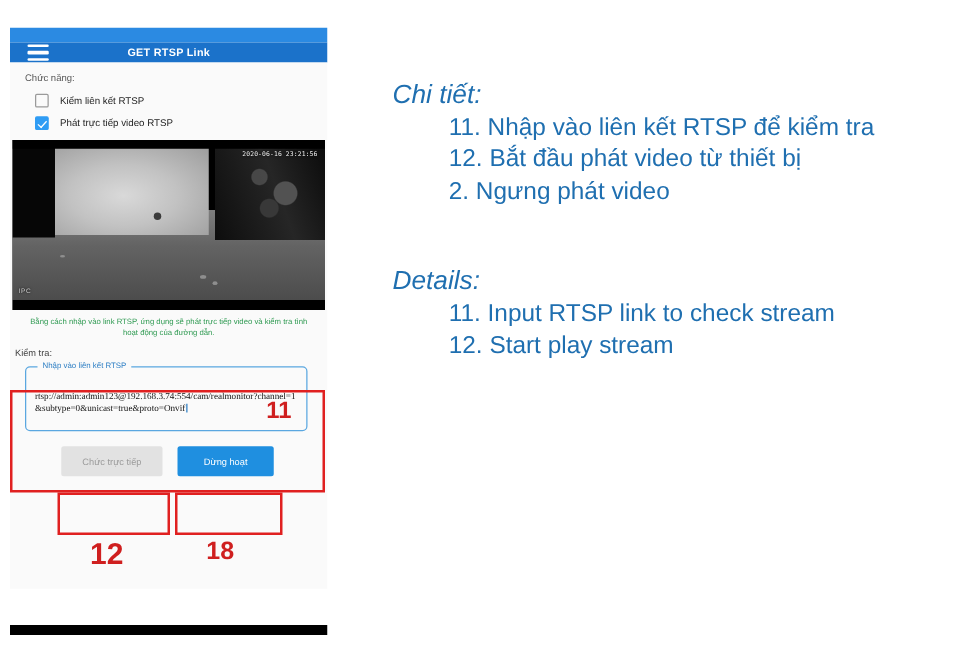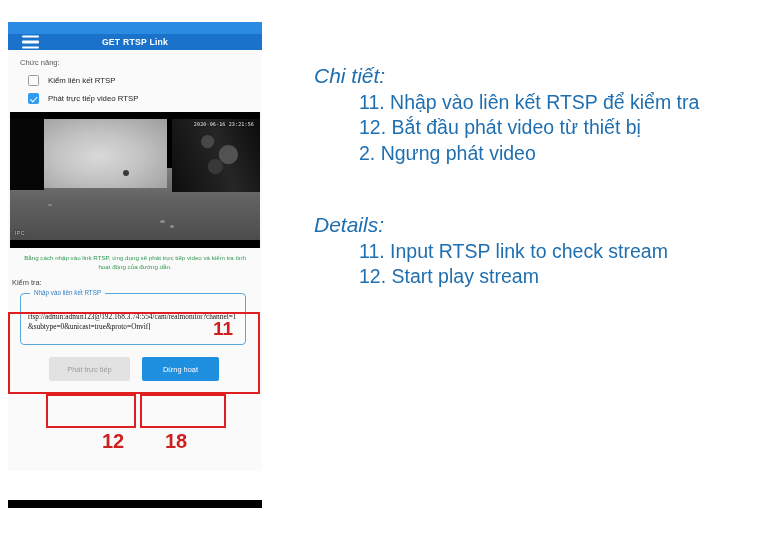--- a/index.html
+++ b/index.html
@@ -237,21 +237,21 @@
   #ann-12{left:46px; top:394px; width:90px;  height:34px;}
   #ann-13{left:140px;top:394px; width:86px;  height:34px;}
 
   .annnum{
     position:absolute;
     color:#cf1f1f;
     font-weight:bold;
     font-family:"Liberation Sans", sans-serif;
   }
   #num-11{left:213px; top:318px; font-size:19px;}
-  #num-12{left:72px;  top:430px; font-size:20px;margin-left:30px;}
+  #num-12{left:72px;  top:430px; font-size:24px;}
   #num-13{left:165px; top:430px; font-size:20px;}
 
   
   #notes{
     position:absolute;
     left:314px; top:62px;
     width:450px;
     color:#1f6fb0;
   }
   .note-head{
@@ -318,21 +318,21 @@
 
     <div class="hint">Bằng cách nhập vào link RTSP, ứng dụng sẽ phát trực tiếp video và kiểm tra tình hoạt động của đường dẫn.</div>
 
     <div class="kiem-label">Kiểm tra:</div>
 
     <div class="field">
       <span class="field-legend">Nhập vào liên kết RTSP</span>
       <span class="field-value">rtsp://admin:admin123@192.168.3.74:554/cam/realmonitor?channel=1&amp;subtype=0&amp;unicast=true&amp;proto=Onvif<span class="caret"></span></span>
     </div>
 
-    <div class="btn btn-play">Phát trực tiếp</div>
+    <div class="btn btn-play">Chức trực tiếp</div>
     <div class="btn btn-stop">Dừng hoạt</div>
 
   </div>
 
   <div class="navbar-black"></div>
 </div>
 
 <div class="annbox" id="ann-11"></div>
 <div class="annbox" id="ann-12"></div>
 <div class="annbox" id="ann-13"></div>

